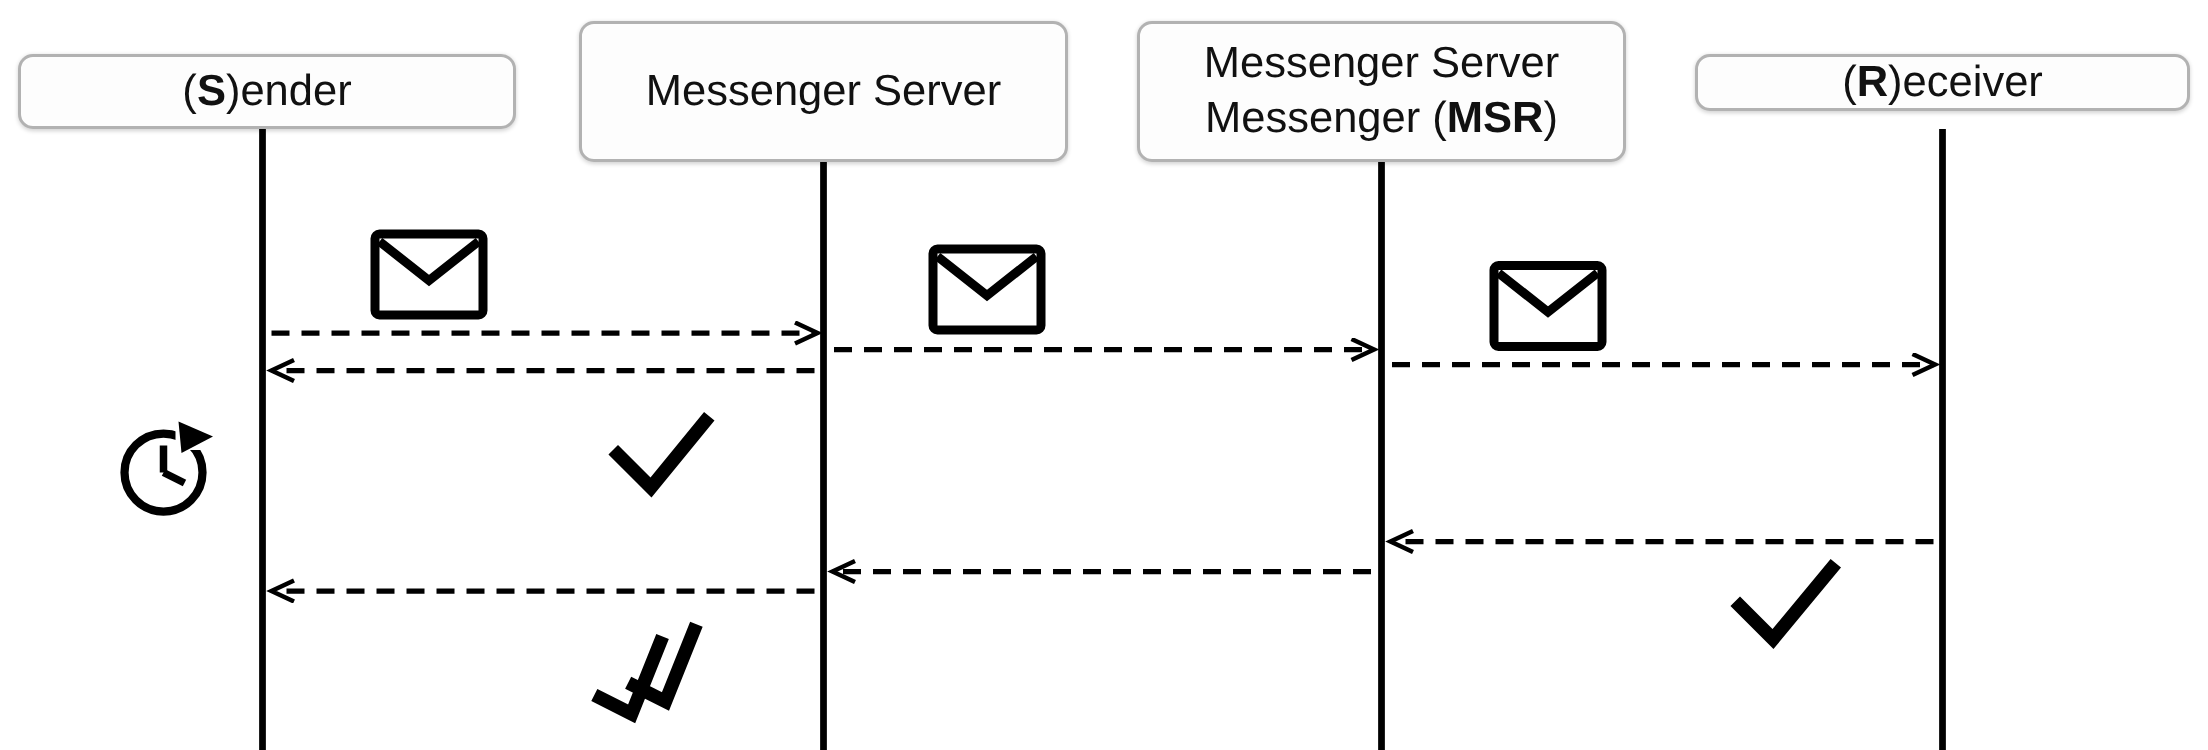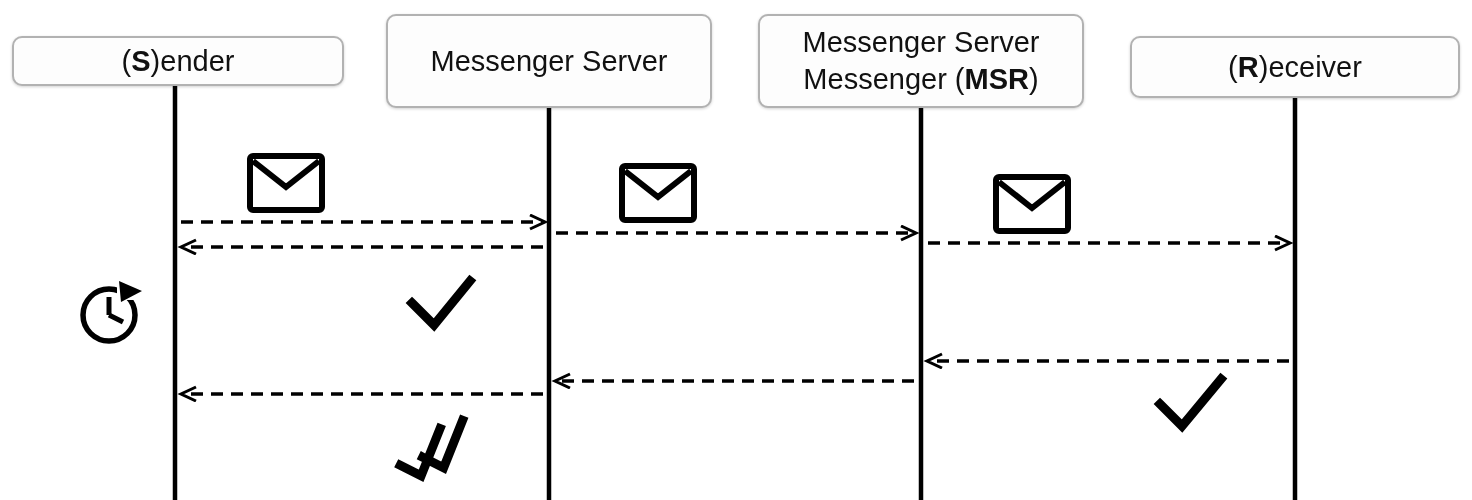--- a/index.html
+++ b/index.html
@@ -93,17 +93,17 @@
 
   <div class="actor-box" style="left:386px; top:14px; width:326px; height:94px;">
     <div class="actor-line"><span>Messenger Server</span></div>
   </div>
 
   <div class="actor-box" style="left:758px; top:14px; width:326px; height:94px;">
     <div class="actor-line"><span>Messenger Server</span></div>
     <div class="actor-line"><span>Messenger (</span><span class="b">MSR</span><span>)</span></div>
   </div>
 
-  <div class="actor-box" style="left:1130px; top:36px; width:330px; height:62px;">
+  <div class="actor-box" style="left:1130px; top:36px; width:330px; height:38px;">
     <div class="actor-line"><span>(</span><span class="b">R</span><span>)eceiver</span></div>
   </div>
 
 </div>
 
 </body></html>

